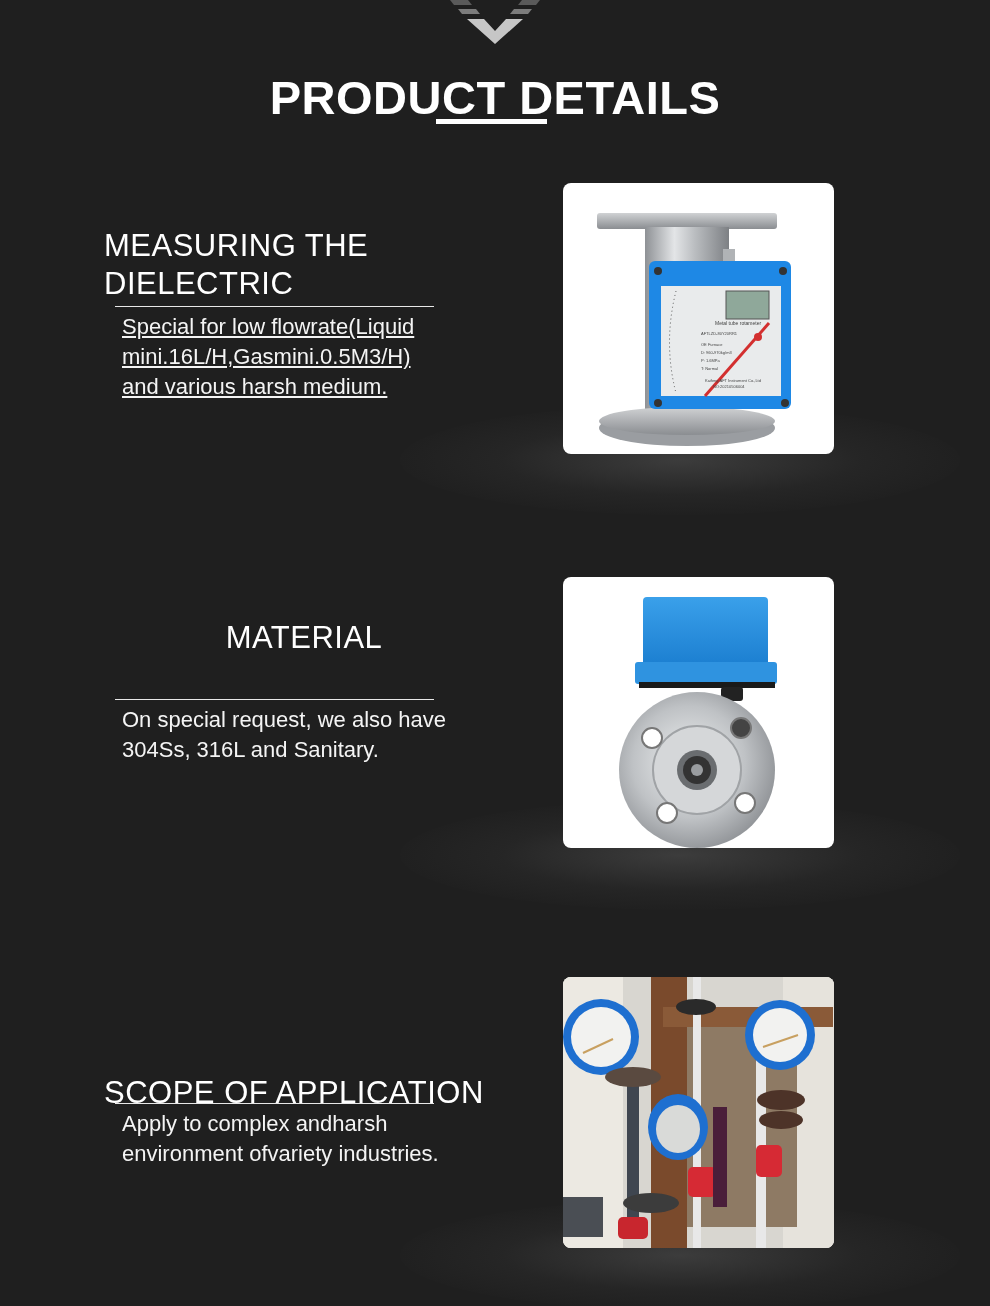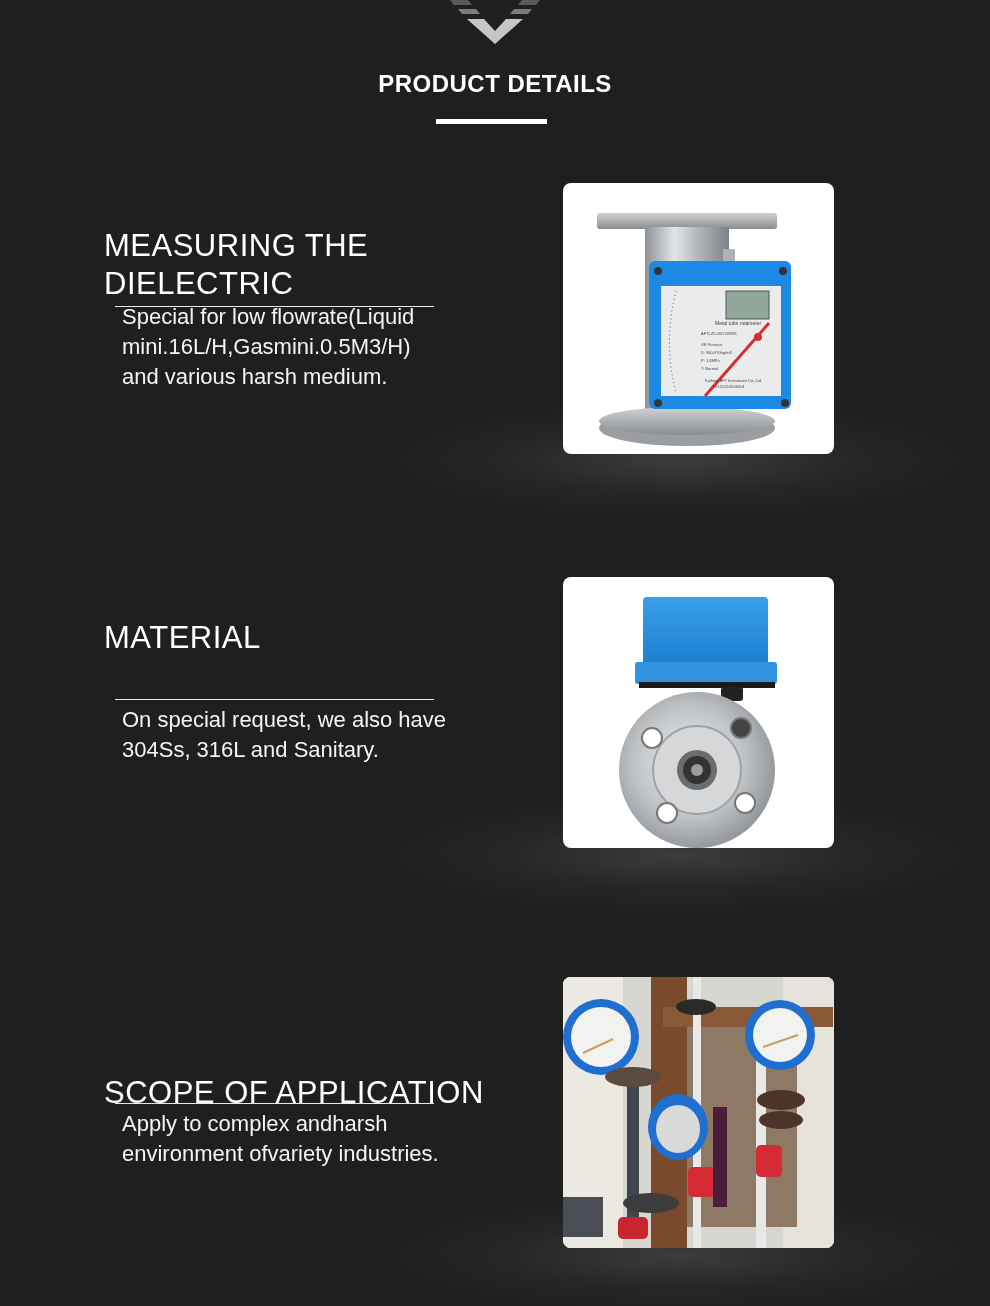--- a/index.html
+++ b/index.html
@@ -3,21 +3,21 @@
 <meta charset="utf-8">
 <style>
   * { margin: 0; padding: 0; box-sizing: border-box; }
   html, body { width: 990px; height: 1306px; background: #1f1f1f; overflow: hidden; }
   body { position: relative; font-family: "Liberation Sans", sans-serif; color: #ffffff; }
 
   .chevron { position: absolute; left: 450px; top: 0; width: 90px; height: 46px; }
 
   .page-title {
     position: absolute; left: 0; top: 70px; width: 990px; text-align: center;
-    font-family: "Liberation Sans", sans-serif; font-weight: bold; font-size: 24px;
+    font-family: "Liberation Sans", sans-serif; font-weight: bold; font-size: 47px;
     letter-spacing: 0.5px; color: #ffffff;
   }
   .title-underline { position: absolute; left: 436px; top: 119px; width: 111px; height: 5px; background: #ffffff; }
   .heading {
     position: absolute; left: 104px; width: 400px;
     font-size: 31px; line-height: 38px; letter-spacing: 0.5px; color: #ffffff;
     font-family: "Liberation Sans", sans-serif; font-weight: normal;
   }
   .rule { position: absolute; left: 115px; width: 319px; height: 1px; background: #e8e8e8; }
   .desc {
@@ -49,21 +49,21 @@
 </svg>
 <div class="page-title">PRODUCT DETAILS</div>
 <div class="title-underline"></div>
 
 <div class="glow" style="left:400px; top:405px;"></div>
 <div class="heading" style="top:227px;">
   <div>MEASURING THE</div>
   <div>DIELECTRIC</div>
 </div>
 <div class="rule" style="top:306px;"></div>
-<div class="desc" style="top:302px;">
+<div class="desc" style="top:312px;text-decoration:underline;">
   <div>Special for low flowrate(Liquid</div>
   <div>mini.16L/H,Gasmini.0.5M3/H)</div>
   <div>and various harsh medium.</div>
 </div>
 <div class="photo-card" style="top:183px;">
   <svg viewBox="0 0 271 271">
     <defs>
       <linearGradient id="steel1" x1="0" x2="1" y1="0" y2="0">
         <stop offset="0" stop-color="#8e9195"></stop>
           <stop offset="0.35" stop-color="#e3e5e7"></stop>
@@ -95,21 +95,21 @@
     <text x="142" y="199" font-size="4" fill="#444" font-family="Liberation Sans, sans-serif">Kaifeng AFT Instrument Co.,Ltd</text>
     <text x="150" y="205" font-size="4" fill="#444" font-family="Liberation Sans, sans-serif">NO:20210506004</text>
     <circle cx="95" cy="88" r="4" fill="#333"></circle>
       <circle cx="220" cy="88" r="4" fill="#333"></circle>
     <circle cx="95" cy="220" r="4" fill="#333"></circle>
       <circle cx="222" cy="220" r="4" fill="#333"></circle>
   </svg>
 </div>
 
 <div class="glow" style="left:400px; top:800px;"></div>
-<div class="heading" style="top:618px; line-height:40px;">
+<div class="heading" style="top:618px; line-height:40px;text-align:center;">
   <div>MATERIAL</div>
 </div>
 <div class="rule" style="top:699px;"></div>
 <div class="desc" style="top:705px; width:380px;">
   <div>On special request, we also have</div>
   <div>304Ss, 316L and Sanitary.</div>
 </div>
 <div class="photo-card" style="top:577px;">
   <svg viewBox="0 0 271 271">
     <defs>

